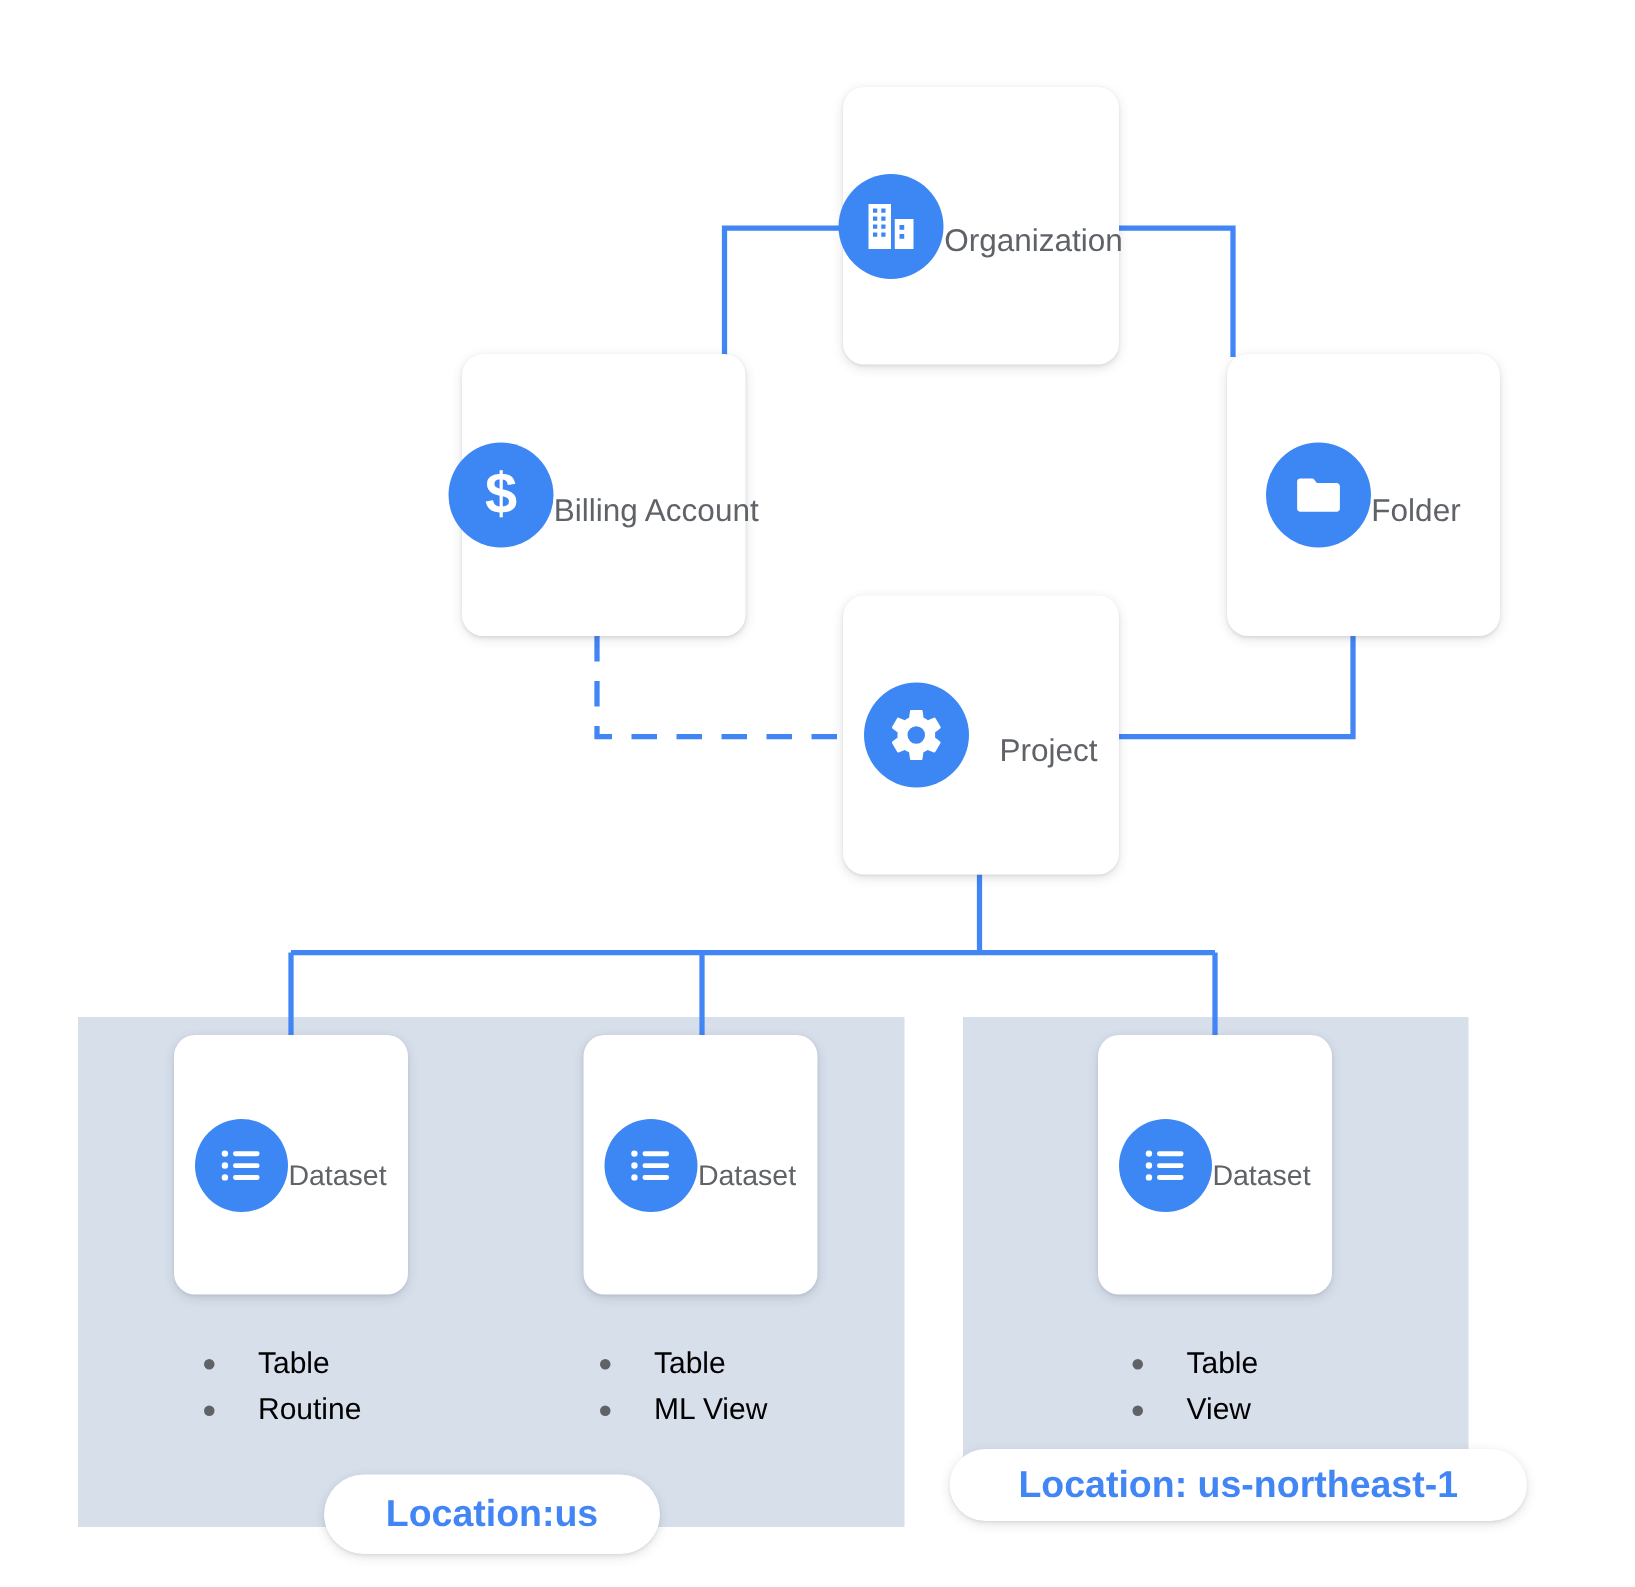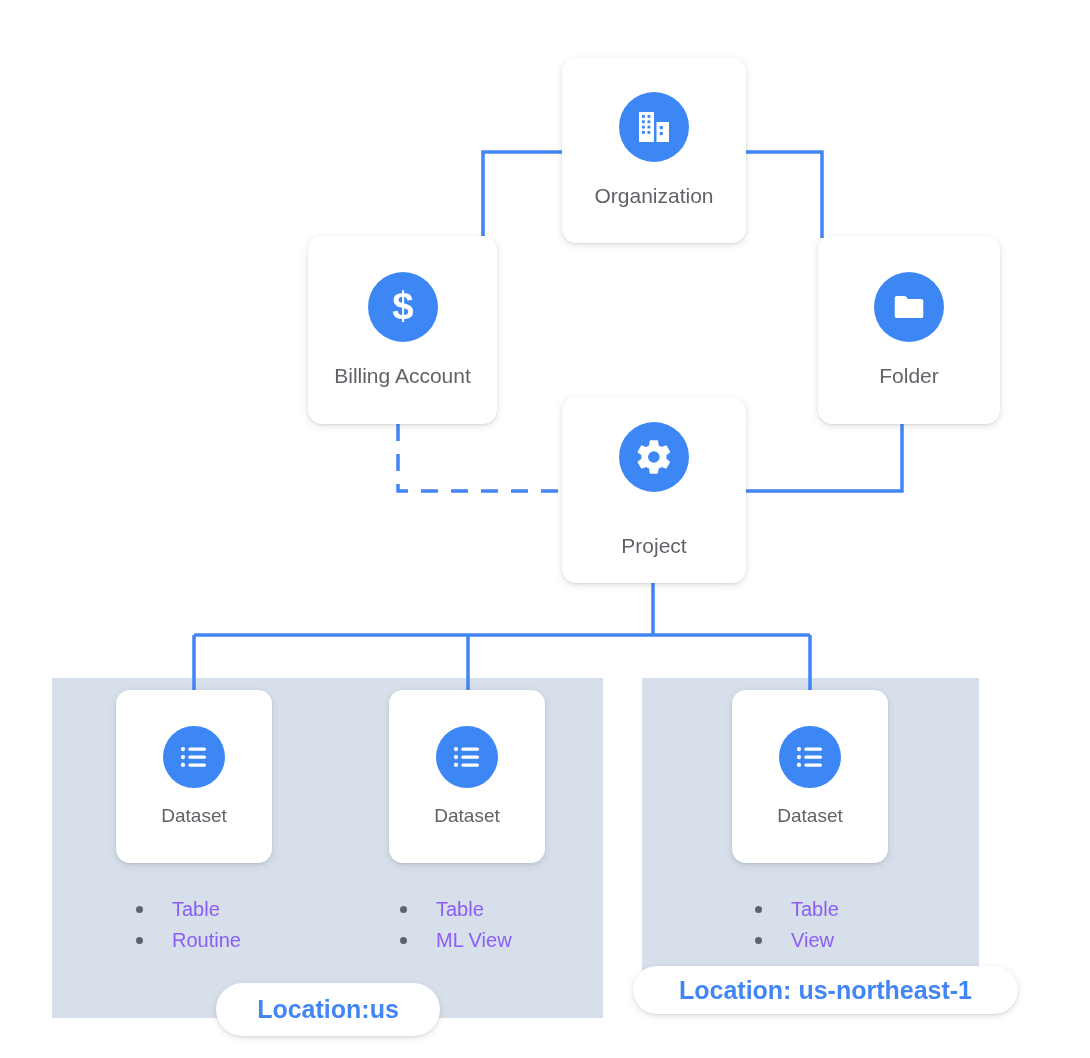--- a/index.html
+++ b/index.html
@@ -38,21 +38,21 @@
   #region-us        { left: 52px;  top: 678px; width: 551px; height: 340px; }
   #region-northeast { left: 642px; top: 678px; width: 337px; height: 300px; }
 
   
   .card {
     position: absolute;
     background: #ffffff;
     border-radius: 14px;
     box-shadow: 0 2px 7px rgba(60,72,88,.16), 0 1px 2px rgba(60,72,88,.10);
     display: flex;
-    flex-direction: column;
+    flex-direction: row;
     align-items: center;
     justify-content: center;
     box-sizing: border-box;
   }
   .card .disc {
     border-radius: 50%;
     background: #3d87f5;
     display: flex;
     align-items: center;
     justify-content: center;
@@ -99,21 +99,21 @@
   .bullets {
     position: absolute;
     margin: 0;
     padding: 0;
     list-style: none;
   }
   .bullets li {
     display: flex;
     align-items: center;
     height: 31px;
-    color: #8b5cf6;
+    color: #000000;
     font-size: 20px;
     white-space: nowrap;
   }
   .bullets li .dot {
     width: 7px;
     height: 7px;
     border-radius: 50%;
     background: #5f6368;
     margin-right: 29px;
     flex: none;

